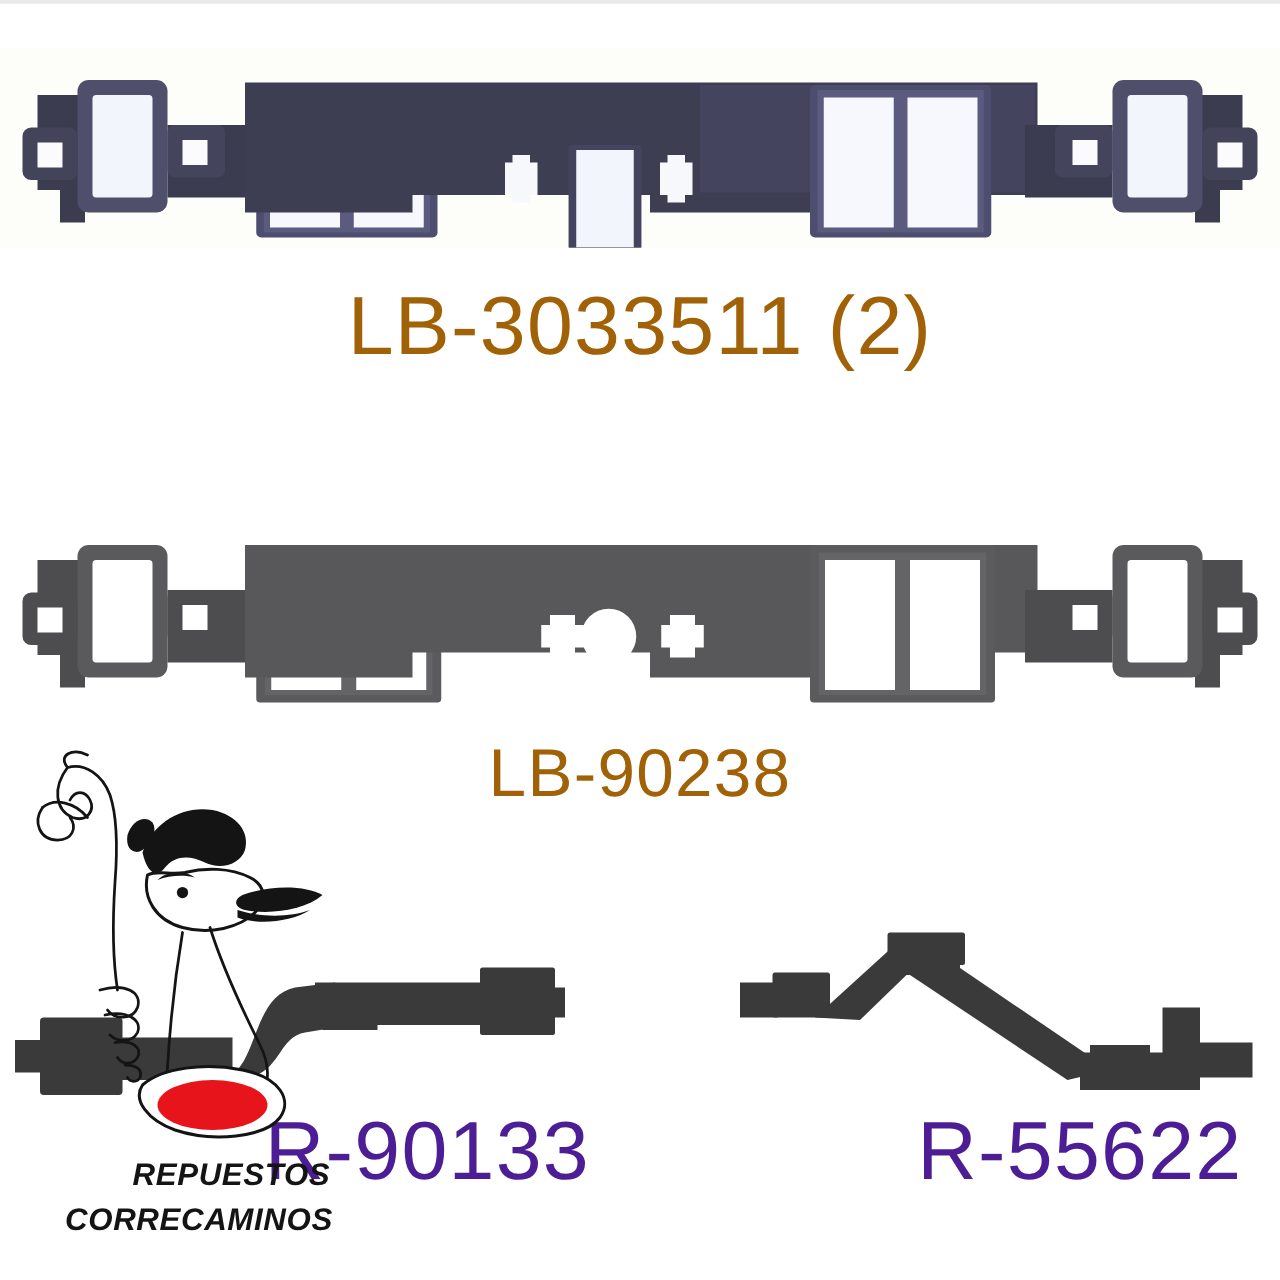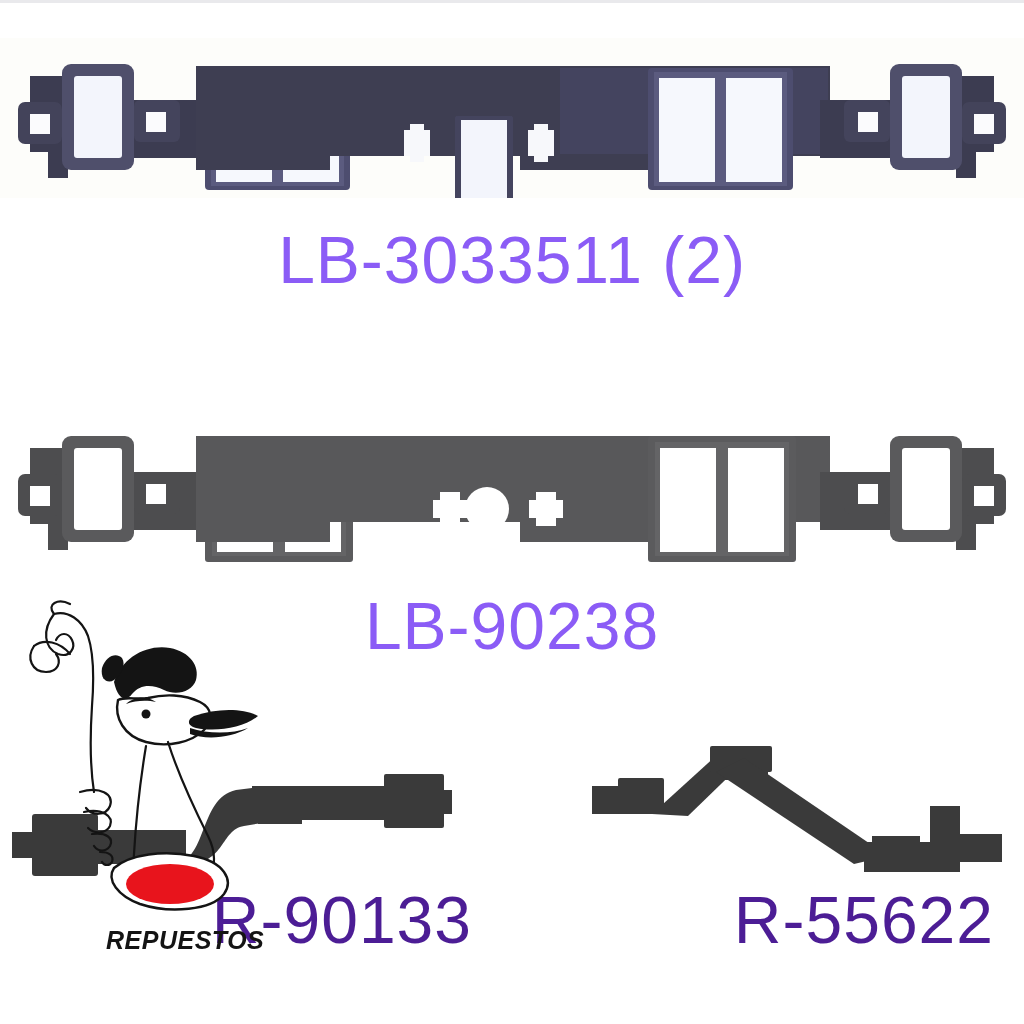--- a/index.html
+++ b/index.html
@@ -34,28 +34,28 @@
     width: 1024px;
   }
   .fig-gasket-1 { top: 38px;  height: 160px; background: #fdfdfa; }
   .fig-gasket-2 { top: 410px; height: 160px; background: #ffffff; }
 
   .caption {
     position: absolute;
     left: 0;
     width: 1024px;
     text-align: center;
-    color: #8b5cf6;
+    color: #a16207;
     font-family: "Liberation Sans", sans-serif;
     font-weight: 400;
     letter-spacing: 1px;
     white-space: nowrap;
   }
   .caption-1 { top: 222px; font-size: 66px; }
-  .caption-2 { top: 588px; font-size: 66px; }
+  .caption-2 { top: 588px; font-size: 54px; }
 
   .caption-row {
     position: absolute;
     top: 882px;
     left: 0;
     width: 1024px;
     display: flex;
   }
   .caption-cell {
     width: 50%;
@@ -335,15 +335,16 @@
 
       <g fill="#ffffff" stroke="#141414" stroke-width="2.4" stroke-linejoin="round">
         <path d="M96 272 C112 258 146 254 176 260 C206 266 216 284 206 298
                  C194 314 152 318 122 308 C100 300 88 284 96 272 Z"></path>
       </g>
 
       <ellipse cx="152" cy="288" rx="44" ry="20" fill="#e8141c"></ellipse>
     </svg>
 
     <div class="wm-text wm-text-1">REPUESTOS</div>
+    <div class="wm-text wm-text-2">CORRECAMINOS</div>
   </div>
 
 </div>
 
 </body></html>

